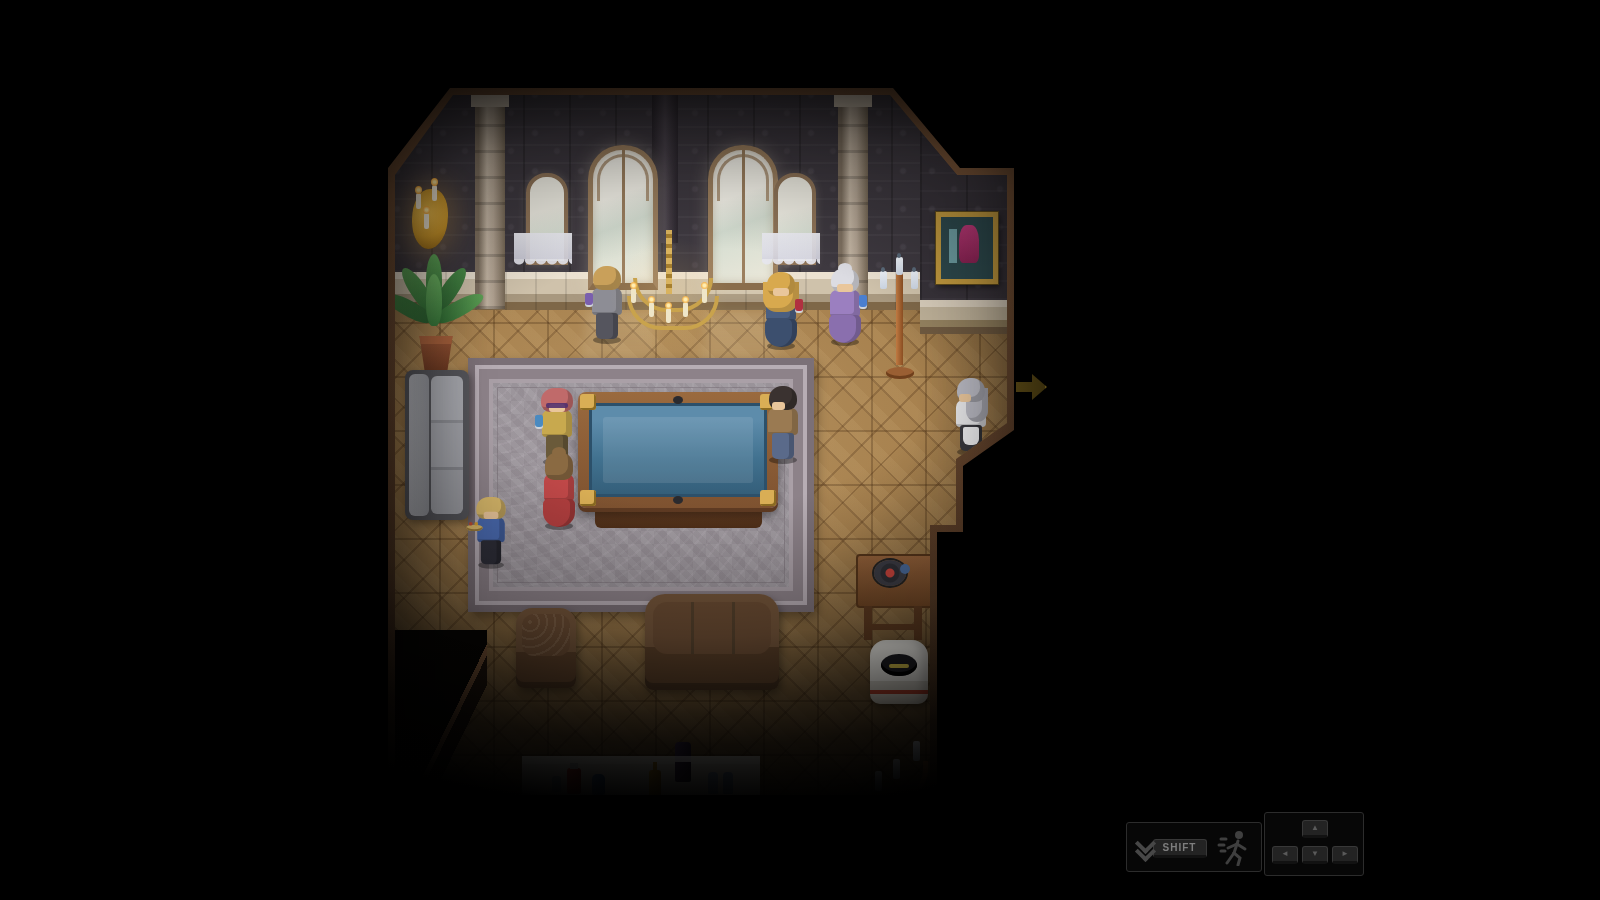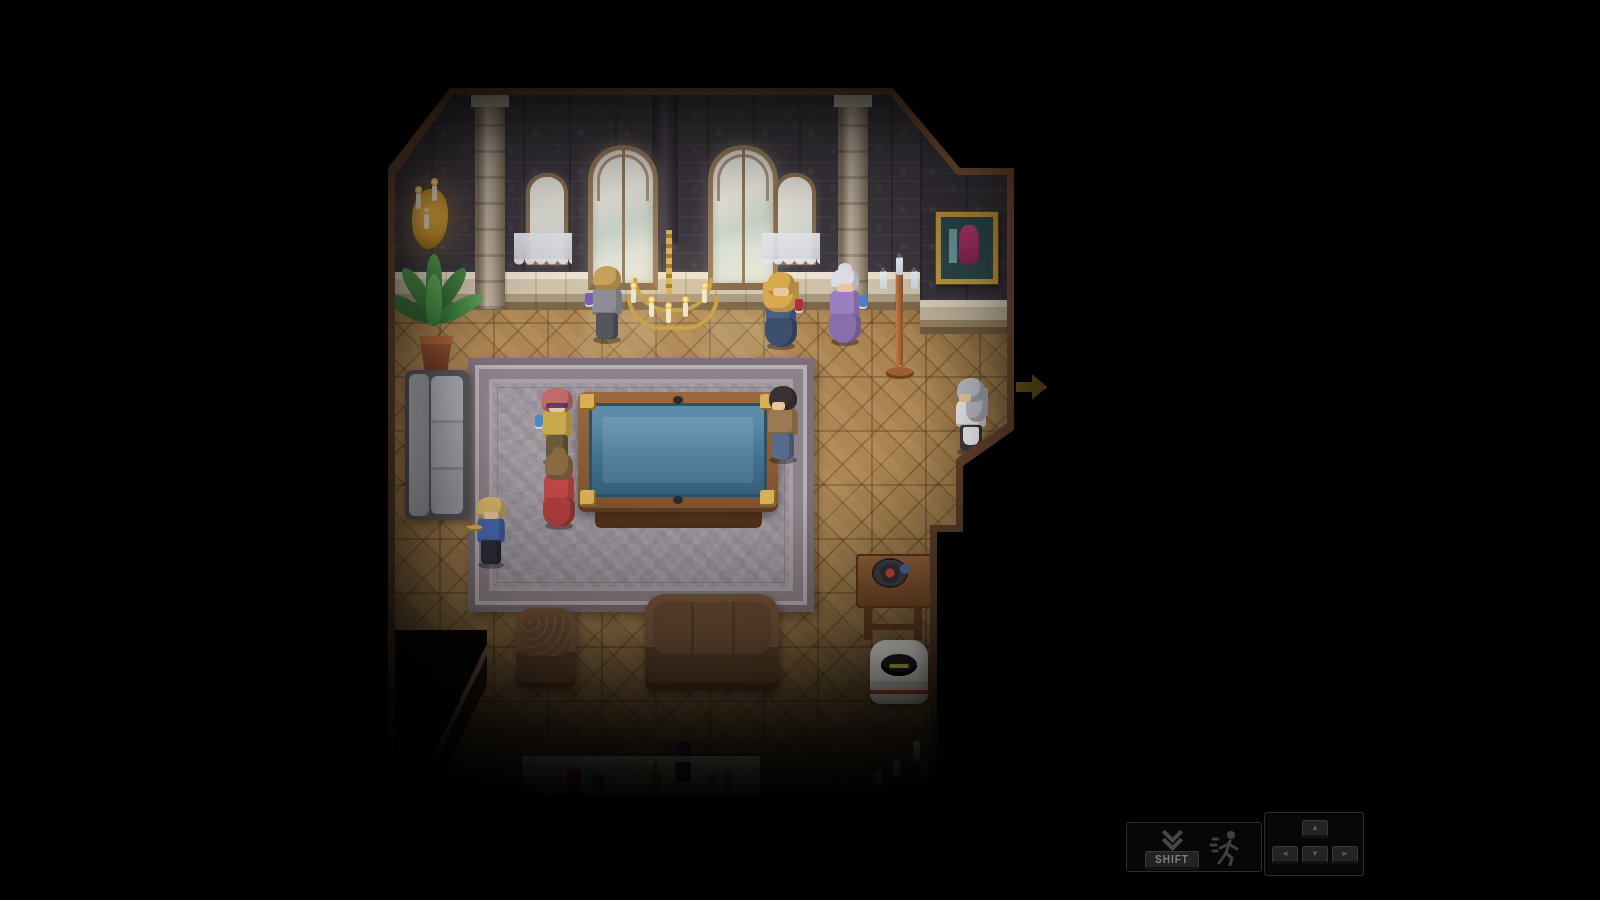--- a/index.html
+++ b/index.html
@@ -256,21 +256,21 @@
   
   .vignette{position:absolute;inset:0;z-index:30;pointer-events:none;
     background:radial-gradient(ellipse 46% 48% at 44% 42%,rgba(0,0,0,0) 30%,rgba(0,0,0,.30) 60%,rgba(0,0,0,.84) 85%,#000 100%);}
   .bottom-fade{position:absolute;left:0;top:795px;width:1600px;height:105px;z-index:31;background:#000;pointer-events:none;}
   .room-glow{position:absolute;left:385px;top:85px;width:660px;height:725px;z-index:29;pointer-events:none;
     box-shadow:inset 0 0 80px 30px rgba(0,0,0,.55);}
 
   
   .hud-panel{position:absolute;background:rgba(12,12,12,.55);border:1px solid #2c2c2c;border-radius:3px;z-index:50;}
   #hud-dash{left:1126px;top:822px;width:134px;height:48px;display:flex;align-items:center;justify-content:center;gap:10px;}
-  .dash-key-stack{display:flex;flex-direction:column;align-items:center;}
+  .dash-key-stack{display:flex;flex-direction:row;align-items:center;}
   .chev{width:11px;height:11px;border-right:4px solid #474747;border-bottom:4px solid #474747;transform:rotate(45deg);}
   .chev+.chev{margin-top:-7px;}
   .keycap{background:#232323;border:1px solid #383838;border-bottom:3px solid #121212;border-radius:3px;
     color:#7e7e7e;font-weight:bold;text-align:center;}
   .shift-key{width:52px;height:15px;font-size:10px;letter-spacing:1px;line-height:15px;margin-top:3px;}
   #hud-move{left:1264px;top:812px;width:98px;height:62px;}
   .key{position:absolute;width:24px;height:14px;font-size:8px;line-height:14px;color:#5a5a5a;}
   #key-up{left:37px;top:7px;} #key-left{left:7px;top:33px;} #key-down{left:37px;top:33px;} #key-right{left:67px;top:33px;}
 </style>
 </head>

